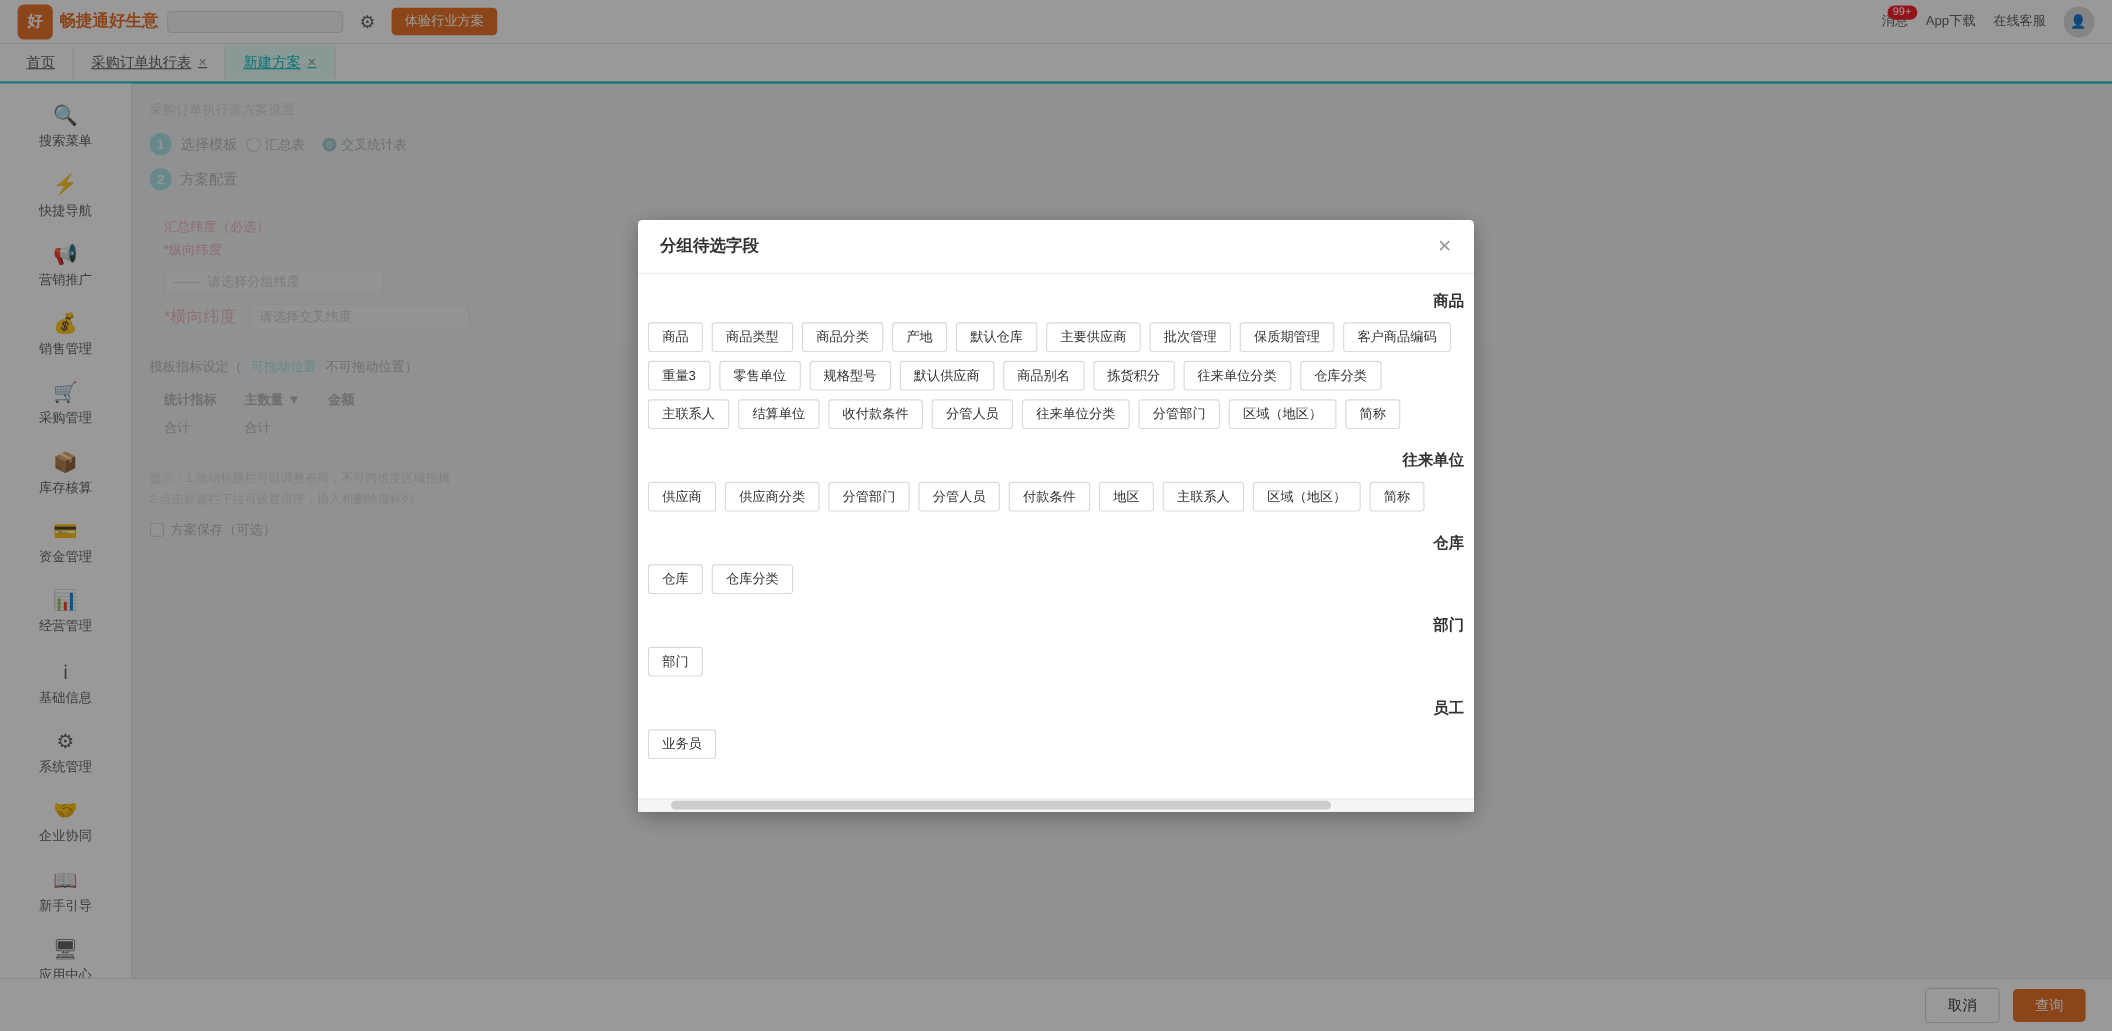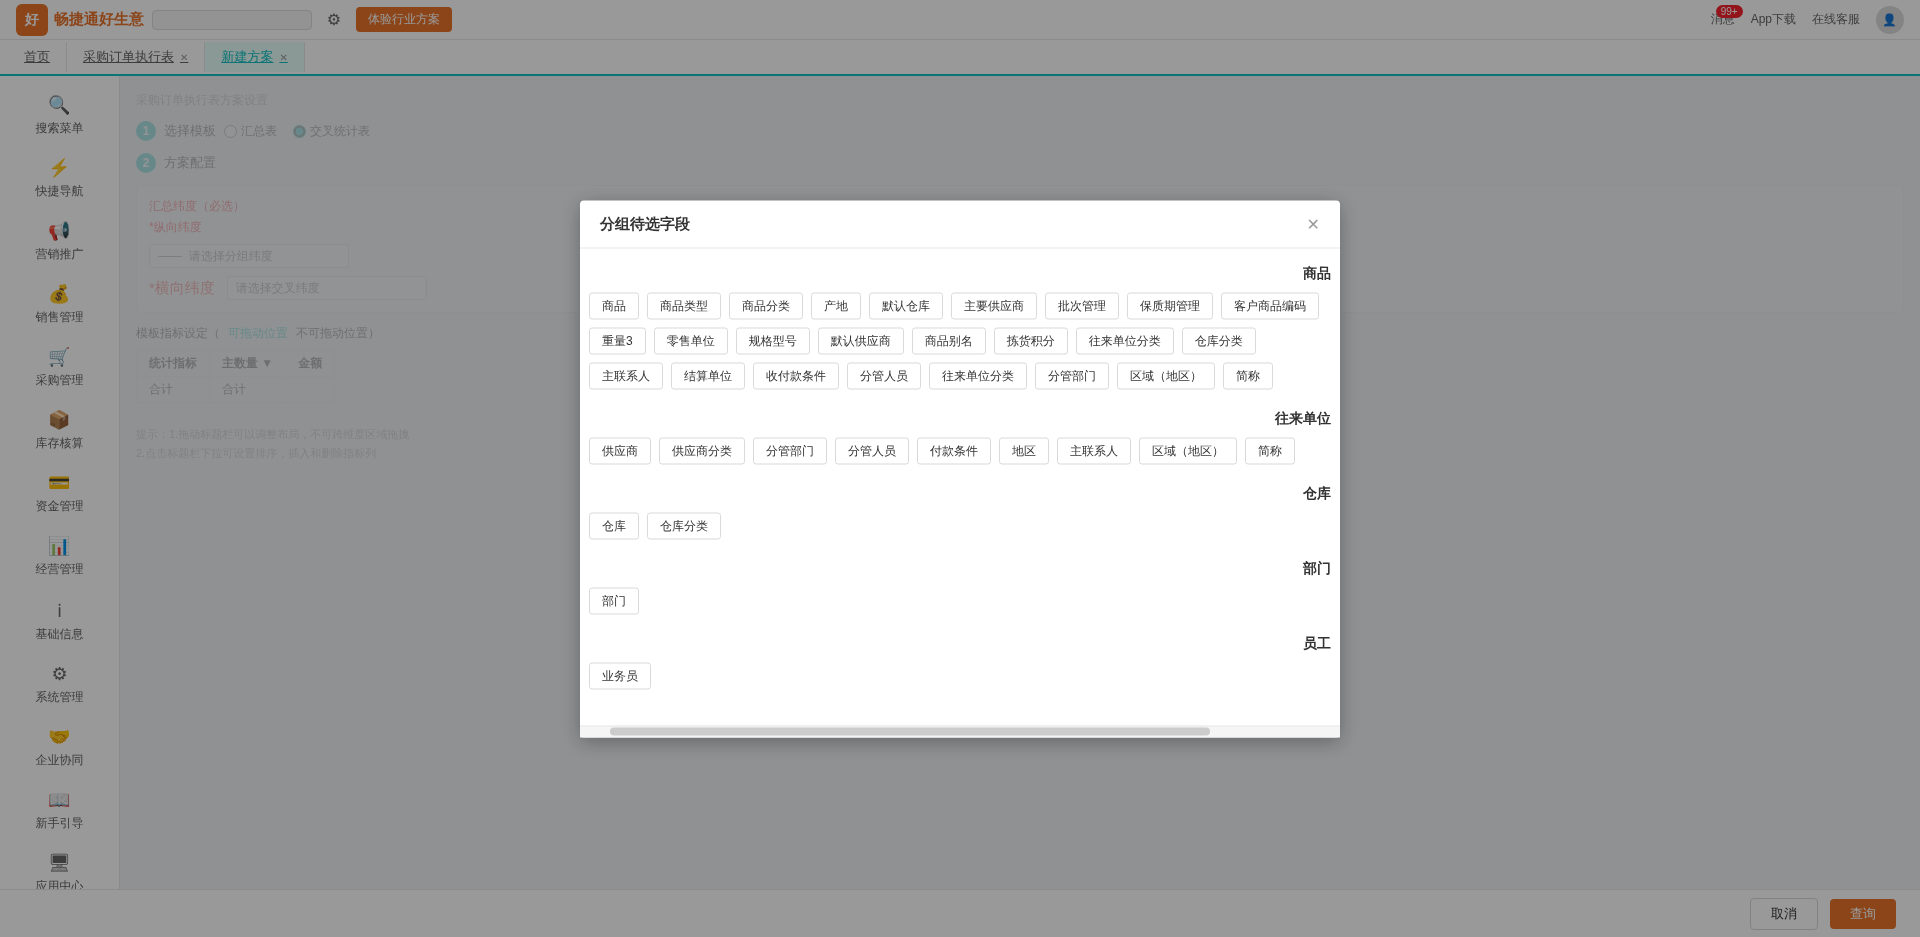--- a/index.html
+++ b/index.html
@@ -379,20 +379,24 @@
           <td style="border:1px solid #e8e8e8;padding:4px 12px;">合计</td>
           <td style="border:1px solid #e8e8e8;padding:4px 12px;">合计</td>
           <td style="border:1px solid #e8e8e8;padding:4px 12px;"></td>
         </tr>
       </tbody>
     </table>
 
     <div style="font-size:11px;color:#999;margin-bottom:4px;">提示：1.拖动标题栏可以调整布局，不可跨维度区域拖拽</div>
     <div style="font-size:11px;color:#999;margin-bottom:12px;">2.点击标题栏下拉可设置排序，插入和删除指标列</div>
 
+    <div style="display:flex;align-items:center;gap:6px;font-size:12px;">
+      <input type="checkbox" style="">
+      <span>方案保存（可选）</span>
+    </div>
   </div>
 </div>
 
 <div class="modal">
   <div class="modal-header">
     <span class="modal-title">分组待选字段</span>
     <span class="modal-close">✕</span>
   </div>
   <div class="modal-body">
 

